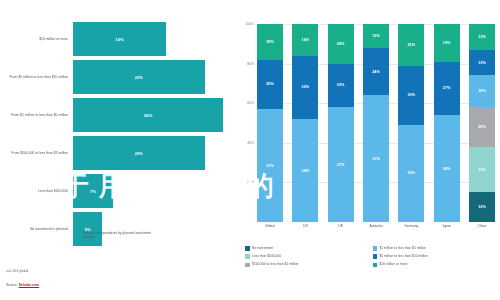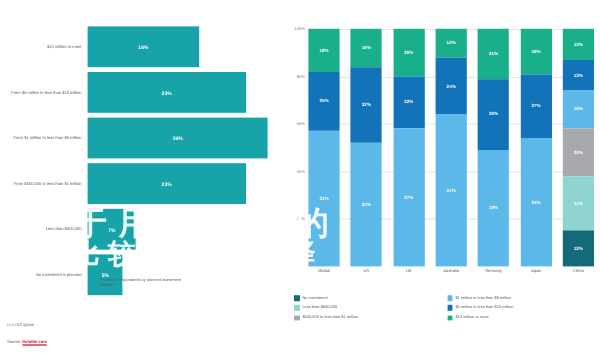--- a/index.html
+++ b/index.html
@@ -369,16 +369,15 @@
           <span class="swatch" style="background:#1AAF8B"></span>
           <span class="lgtxt">$10 million or more</span>
         </div>
       </div>
     </div>
 
   </div>
 
   <div class="watermark">
     <div class="wm-line wm-a">于用户来说的</div>
-    <div class="wm-line wm-b">比较全面的选择</div>
   </div>
 
 </div>
 
 </body></html>

